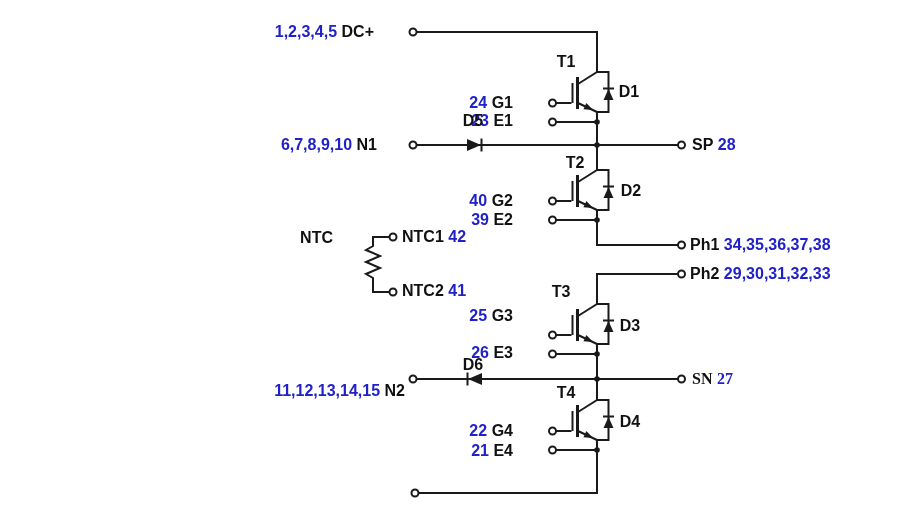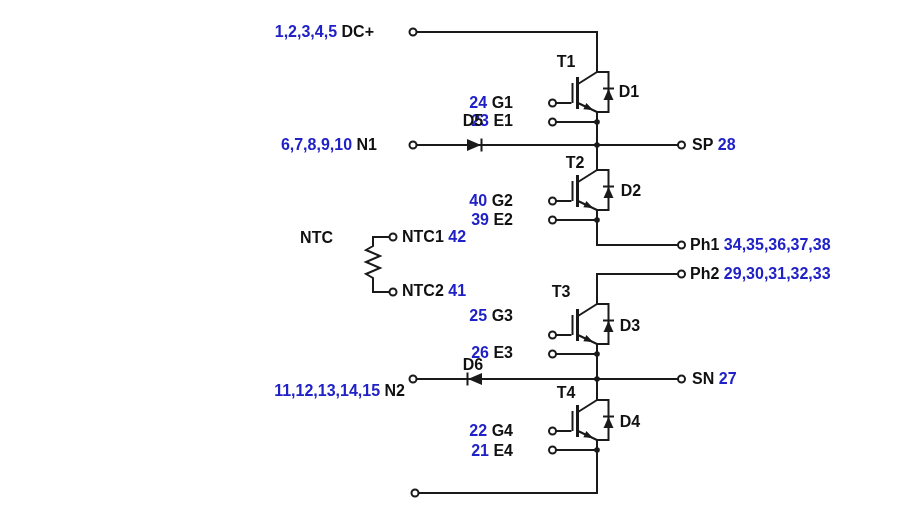--- a/index.html
+++ b/index.html
@@ -189,21 +189,21 @@
   <div class="lbl anchor-l" style="left:690px; top:245px;">
     <span>Ph1</span>
     <span class="num">34,35,36,37,38</span>
   </div>
 
   <div class="lbl anchor-l" style="left:690px; top:274px;">
     <span>Ph2</span>
     <span class="num">29,30,31,32,33</span>
   </div>
 
-  <div class="lbl anchor-l" style="left:692px; top:379px;">
+  <div class="lbl anchor-l" style="left:692px; top:379px;font-family:Liberation Serif, serif;">
     <span>SN</span>
     <span class="num">27</span>
   </div>
 
   <div class="lbl anchor-r" style="right:365px; top:103px;">
     <span class="num">24</span>
     <span>G1</span>
   </div>
   <div class="lbl anchor-r" style="right:365px; top:121px;">
     <span class="num">23</span>

